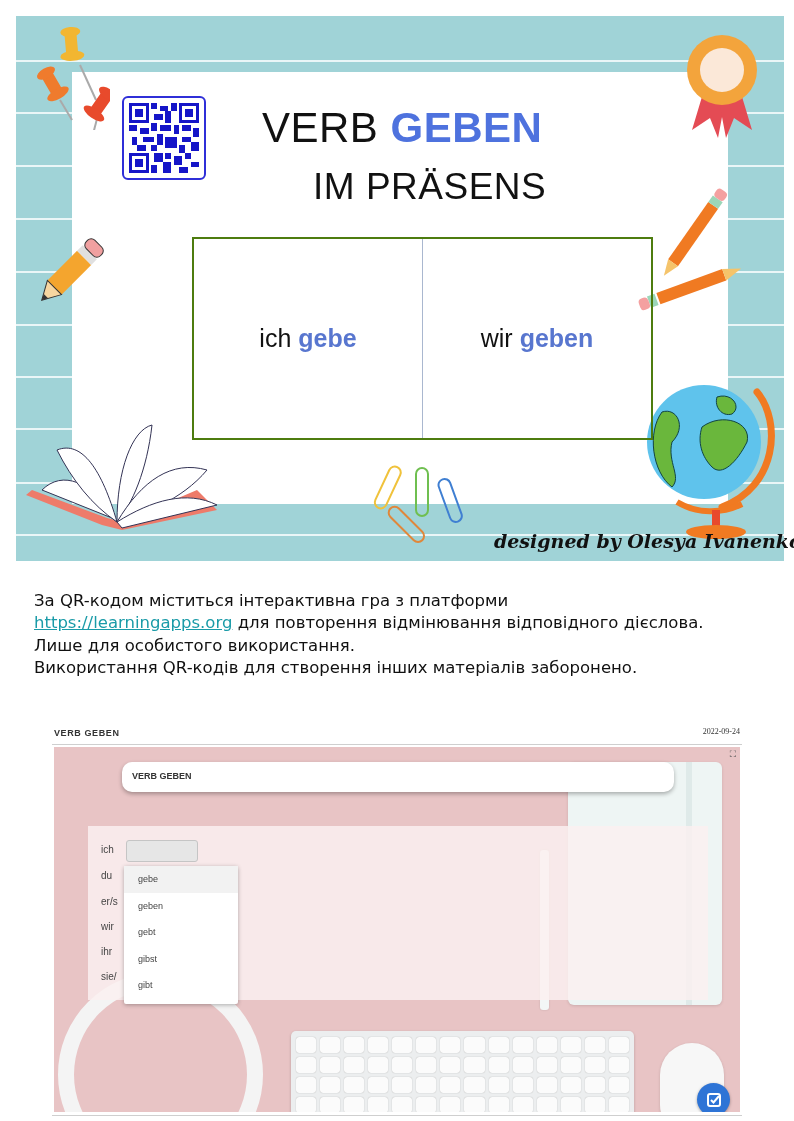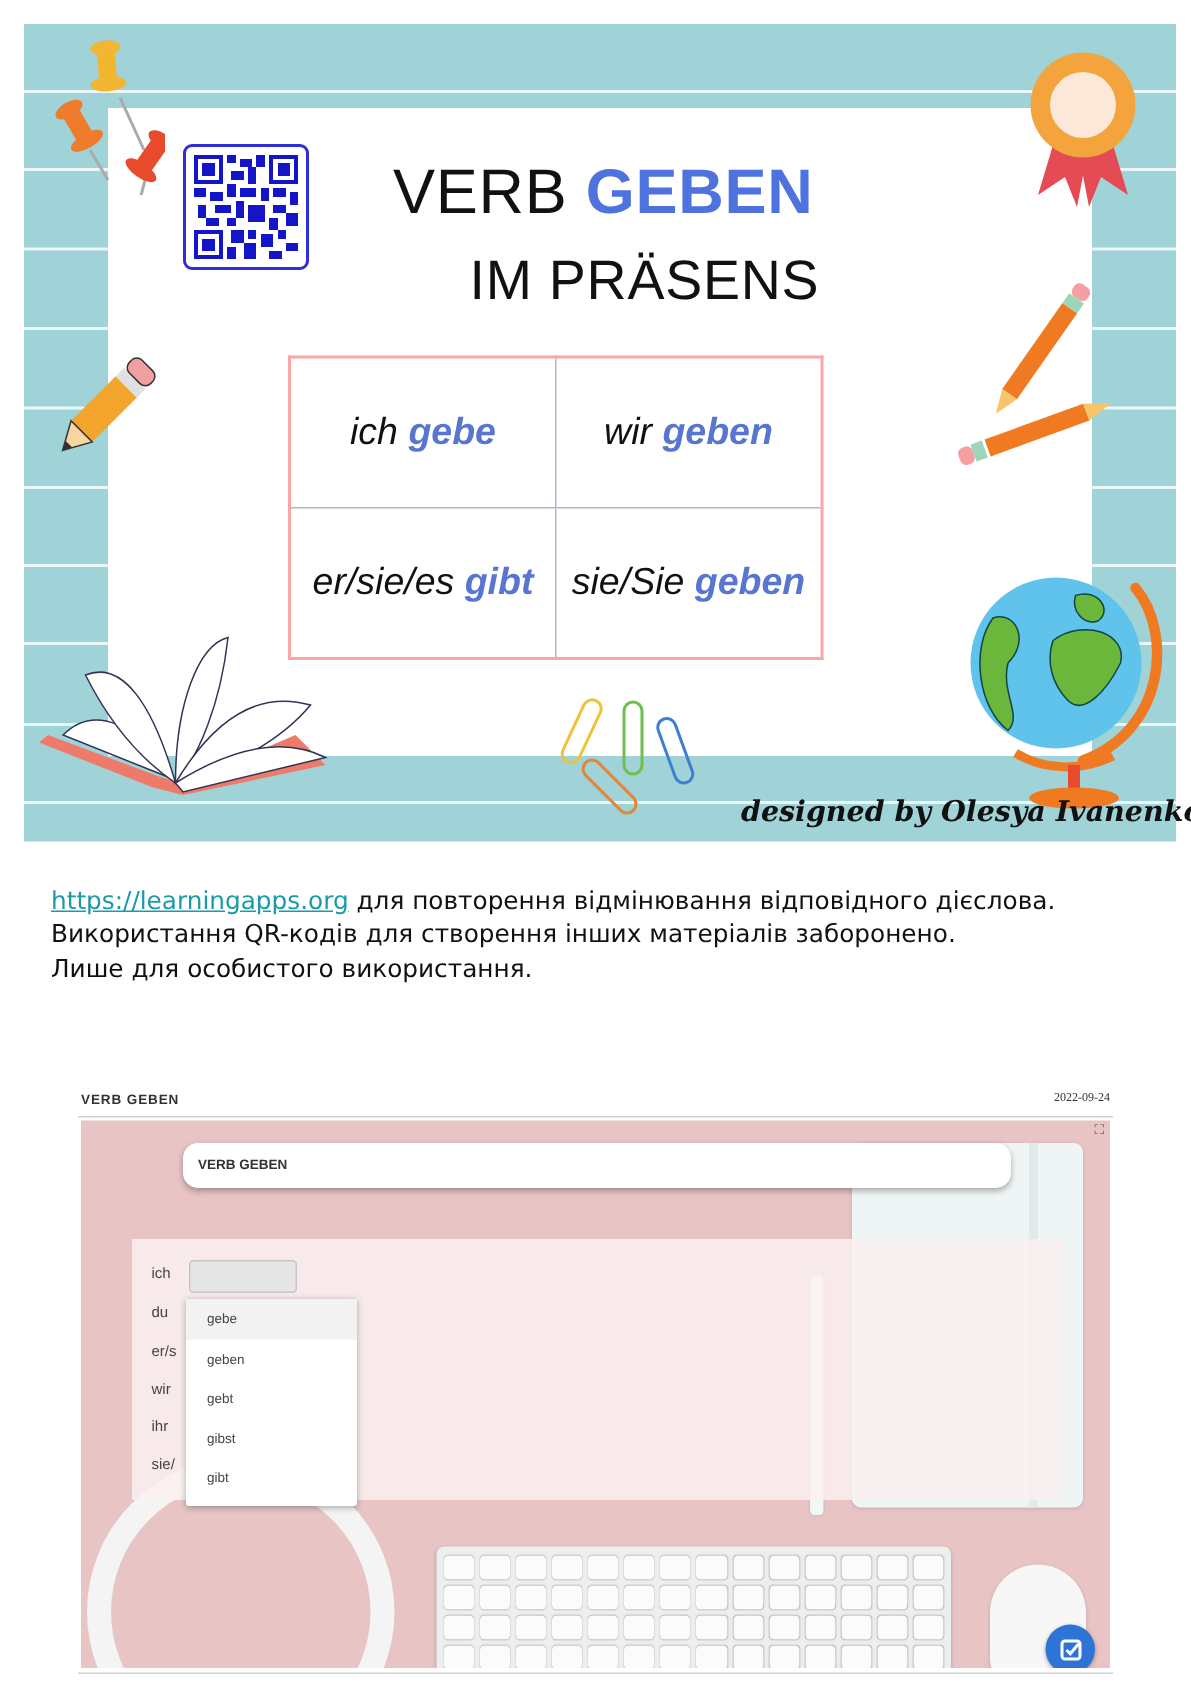--- a/index.html
+++ b/index.html
@@ -10,21 +10,21 @@
   .stripe { position:absolute; left:0; width:100%; height:2px; background:#eaf6f7; }
   .card .inner { position:absolute; left:56px; top:56px; width:656px; height:432px; background:#ffffff; }
 
   .qr { position:absolute; left:122px; top:96px; width:84px; height:84px; border:2px solid #2f2fd8; border-radius:6px; background:#fff; box-sizing:border-box; padding:5px; }
   .qr svg { width:100%; height:100%; display:block; }
 
   .title { position:absolute; left:262px; top:104px; font-family:"Liberation Sans", sans-serif; font-size:42px; color:#111; letter-spacing:0.5px; white-space:nowrap; }
   .title .accent { color:#4e72de; font-weight:bold; }
   .subtitle { position:absolute; left:313px; top:166px; font-family:"Liberation Sans", sans-serif; font-size:37px; color:#111; letter-spacing:0.5px; white-space:nowrap; }
 
-  table.conj { position:absolute; left:192px; top:237px; width:357px; height:203px; border-collapse:collapse; border:2px solid #fca5a5; font-family:"Liberation Sans", sans-serif; font-size:25px;font-style:italic; }
+  table.conj { position:absolute; left:192px; top:237px; width:461px; height:203px; border-collapse:collapse; border:2px solid #4d7c0f; font-family:"Liberation Sans", sans-serif; font-size:25px; }
   table.conj td { border:1px solid #a9b7cf; text-align:center; color:#111; width:50%; padding:0; }
   table.conj td .verb { color:#5876cf; font-weight:bold; }
 
   .signature { position:absolute; left:494px; top:530px; font-family:"DejaVu Serif", serif; font-style:italic; font-weight:bold; font-size:19px; color:#111; white-space:nowrap; }
 
   .deco { position:absolute; }
 
   
   .note { position:absolute; left:34px; top:590px; width:720px; font-family:"DejaVu Sans", sans-serif; font-size:16.5px; line-height:22.3px; color:#111; }
   .note a { color:#1a9ba8; text-decoration:underline; }
@@ -204,33 +204,30 @@
 
 <div class="title"><span>VERB</span> <span class="accent">GEBEN</span></div>
 <div class="subtitle">IM PRÄSENS</div>
 
 <table class="conj">
   <tbody>
       <tr>
     <td><span>ich</span> <span class="verb">gebe</span></td>
     <td><span>wir</span> <span class="verb">geben</span></td>
   </tr>
-  <tr>
-    <td><span>er/sie/es</span> <span class="verb">gibt</span></td>
-    <td><span>sie/Sie</span> <span class="verb">geben</span></td>
-  </tr>
 </tbody>
   </table>
 
 <div class="signature">designed by Olesya Ivanenko</div>
 
 <div class="note">
+  <p>За QR-кодом міститься інтерактивна гра з платформи</p>
   <p><a href="#">https://learningapps.org</a><span> для повторення відмінювання відповідного дієслова.</span></p>
+  <p>Лише для особистого використання.</p>
   <p>Використання QR-кодів для створення інших матеріалів заборонено.</p>
-  <p>Лише для особистого використання.</p>
 </div>
 
 <div class="shot">
   <div class="hdr-title">VERB GEBEN</div>
   <div class="hdr-date">2022-09-24</div>
   <div class="hdr-line"></div>
 
   <div class="stage">
     <div class="notebook">
         <div class="band"></div>

